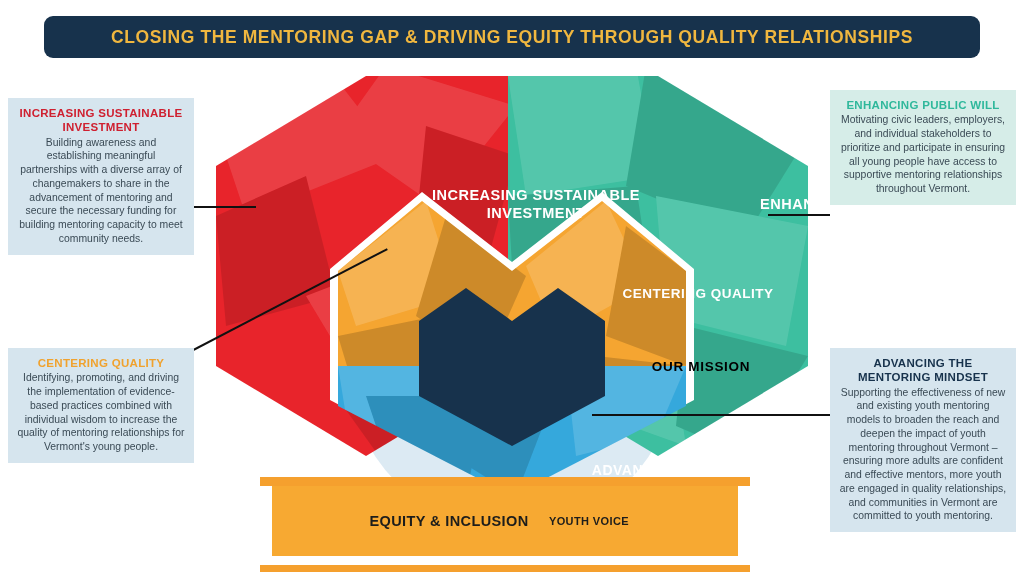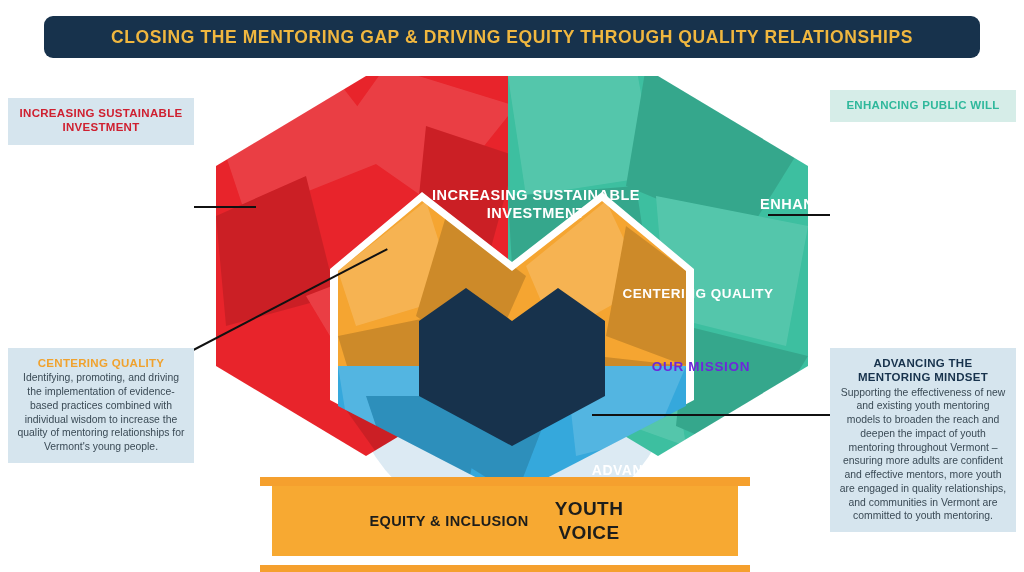--- a/index.html
+++ b/index.html
@@ -70,40 +70,40 @@
 
   .lbl{
     position:absolute;color:#ffffff;font-weight:bold;text-align:center;
     letter-spacing:0.5px;line-height:1.22;pointer-events:none;
   }
   #lbl-investment{left:228px;top:121px;width:244px;font-size:14.5px;}
   #lbl-public-will{left:548px;top:130px;width:248px;font-size:14.5px;}
   #lbl-quality{left:400px;top:220px;width:224px;font-size:13.5px;}
   #lbl-mindset{left:398px;top:396px;width:232px;font-size:14px;}
   #lbl-mission{
-    left:440px;top:293px;width:150px;font-size:13.5px;color:#6d28d9;
+    left:440px;top:293px;width:150px;font-size:13.5px;color:#000000;
     letter-spacing:0.7px;
   }
 
   
   .foundation{position:absolute;left:260px;top:477px;width:490px;height:97px;}
   .found-cap{position:absolute;left:0;width:490px;height:9px;background:#F5A02E;}
   .found-cap-top{top:0;}
   .found-cap-bottom{bottom:0;}
   .found-body{
     position:absolute;left:12px;top:9px;width:466px;height:70px;
     background:#F7A932;
     display:flex;align-items:center;justify-content:center;
   }
   .found-item{
     color:#1D1D1B;font-weight:bold;text-align:center;
     font-size:14.5px;line-height:1.28;letter-spacing:0.4px;
   }
   #found-equity{width:168px;}
-  #found-youth{width:112px;font-size:19px;}
+  #found-youth{width:112px;font-size:11px;}
   #found-collab{width:186px;}
 </style>
 </head>
 <body>
 
 <div class="stage">
 
   <div class="title-banner">
     <div class="title-text">CLOSING THE MENTORING GAP &amp; DRIVING EQUITY THROUGH QUALITY RELATIONSHIPS</div>
   </div>
@@ -186,29 +186,31 @@
     <div class="lbl" id="lbl-mission">OUR MISSION</div>
   </div>
 
   <div class="connector" id="conn-investment"></div>
   <div class="connector" id="conn-public-will"></div>
   <div class="connector" id="conn-mindset"></div>
   <div class="connector" id="conn-quality"></div>
 
   <div class="callout cal-bluegray" id="callout-investment">
     <div class="c-head">INCREASING SUSTAINABLE INVESTMENT</div>
+    <div class="c-body">Building awareness and establishing meaningful partnerships with a diverse array of changemakers to share in the advancement of mentoring and secure the necessary funding for building mentoring capacity to meet community needs.</div>
   </div>
 
   <div class="callout cal-bluegray" id="callout-quality">
     <div class="c-head">CENTERING QUALITY</div>
     <div class="c-body">Identifying, promoting, and driving the implementation of evidence-based practices combined with individual wisdom to increase the quality of mentoring relationships for Vermont's young people.</div>
   </div>
 
   <div class="callout cal-mint" id="callout-public-will">
     <div class="c-head">ENHANCING PUBLIC WILL</div>
+    <div class="c-body">Motivating civic leaders, employers, and individual stakeholders to prioritize and participate in ensuring all young people have access to supportive mentoring relationships throughout Vermont.</div>
   </div>
 
   <div class="callout cal-bluegray" id="callout-mindset">
     <div class="c-head">ADVANCING THE MENTORING MINDSET</div>
     <div class="c-body">Supporting the effectiveness of new and existing youth mentoring models to broaden the reach and deepen the impact of youth mentoring throughout Vermont – ensuring more adults are confident and effective mentors, more youth are engaged in quality relationships, and communities in Vermont are committed to youth mentoring.</div>
   </div>
 
   <div class="foundation">
     <div class="found-cap found-cap-top"></div>
     <div class="found-body">

